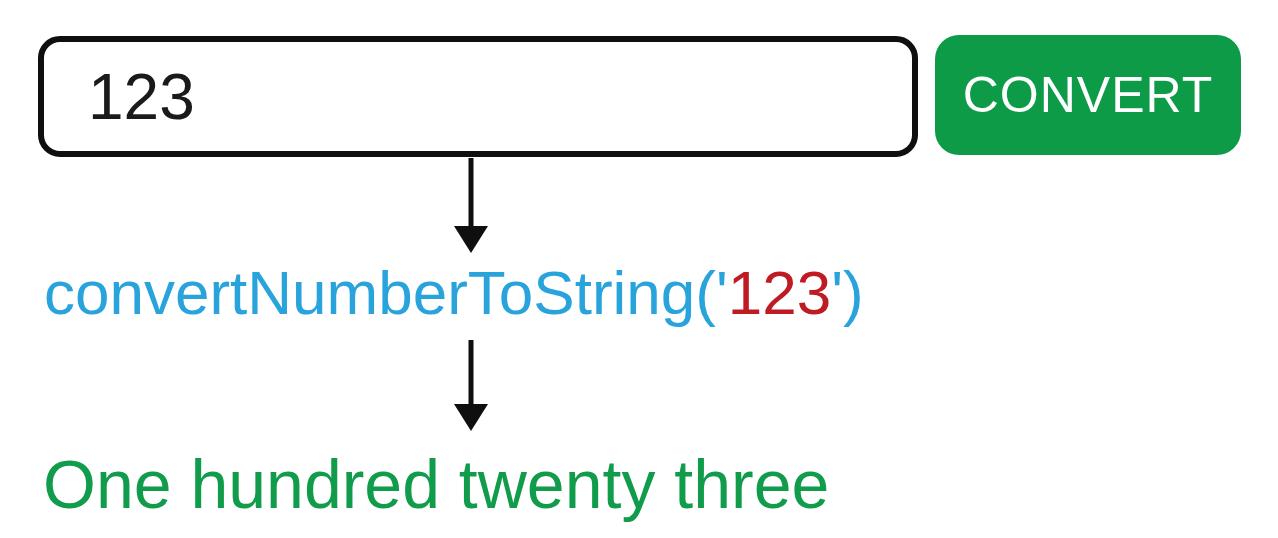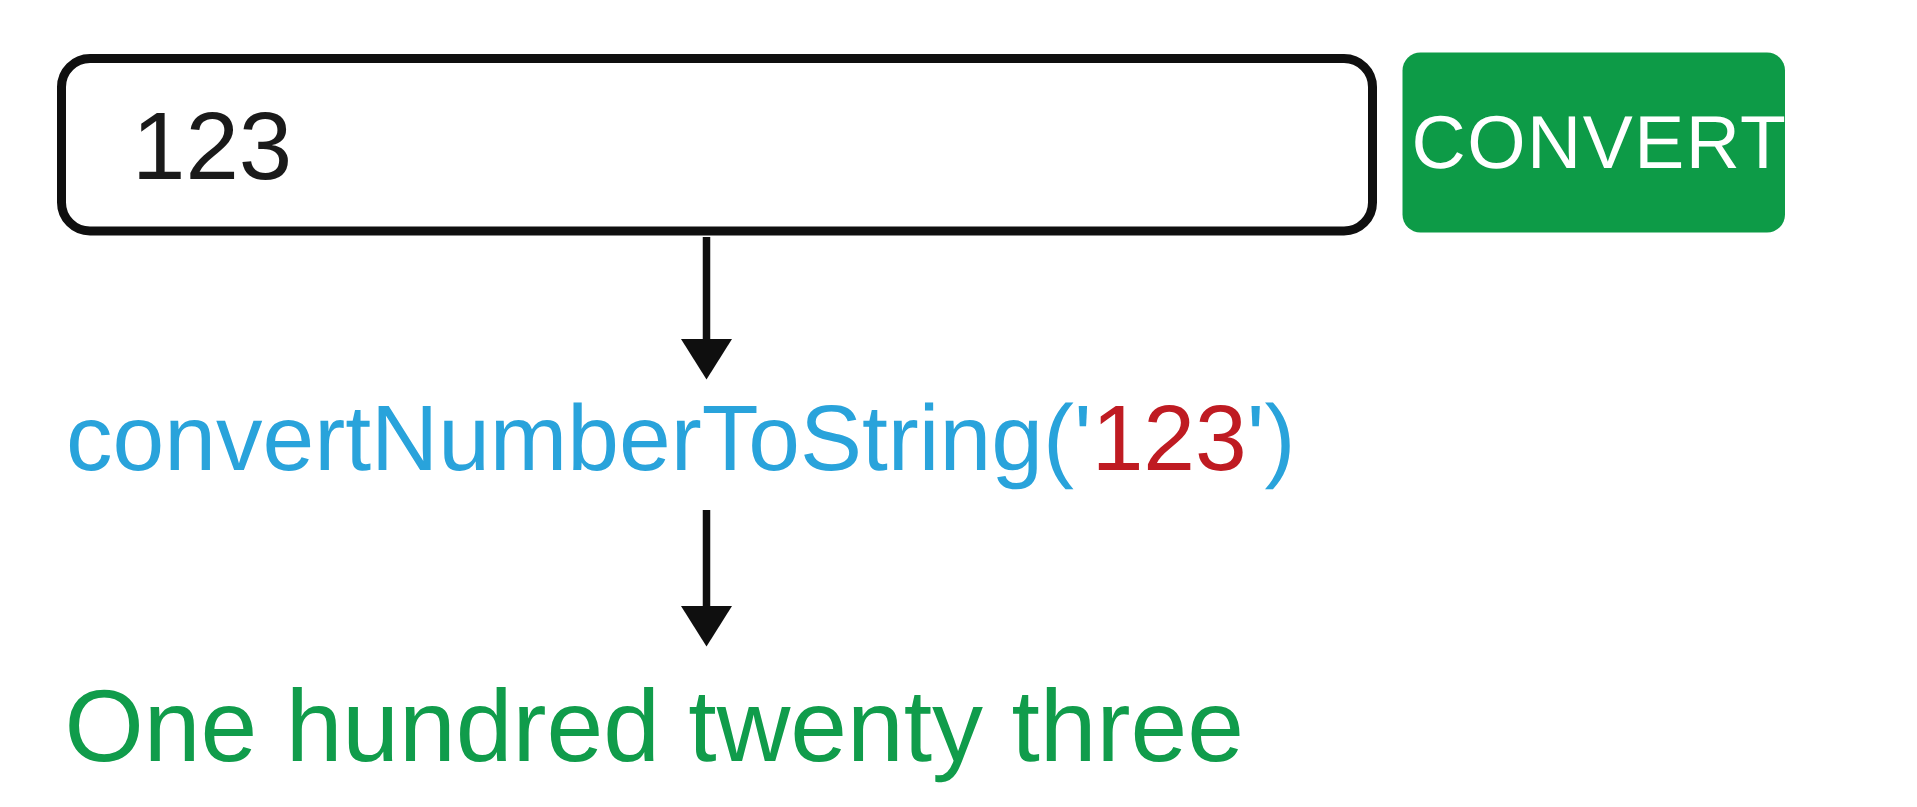--- a/index.html
+++ b/index.html
@@ -32,24 +32,24 @@
     color: #1a1a1a;
     padding: 0 0 0 44px;
     outline: none;
   }
 
   
   .convert-btn {
     position: absolute;
     left: 935px;
     top: 35px;
-    width: 255px;
+    width: 306px;
     height: 120px;
     border: none;
-    border-radius: 12px;
+    border-radius: 24px;
     background: #0d9b47;
     color: #ffffff;
     font-family: "Liberation Sans", sans-serif;
     font-size: 50px;
     letter-spacing: 1px;
     text-align: center;
     cursor: pointer;
   }
 
   

